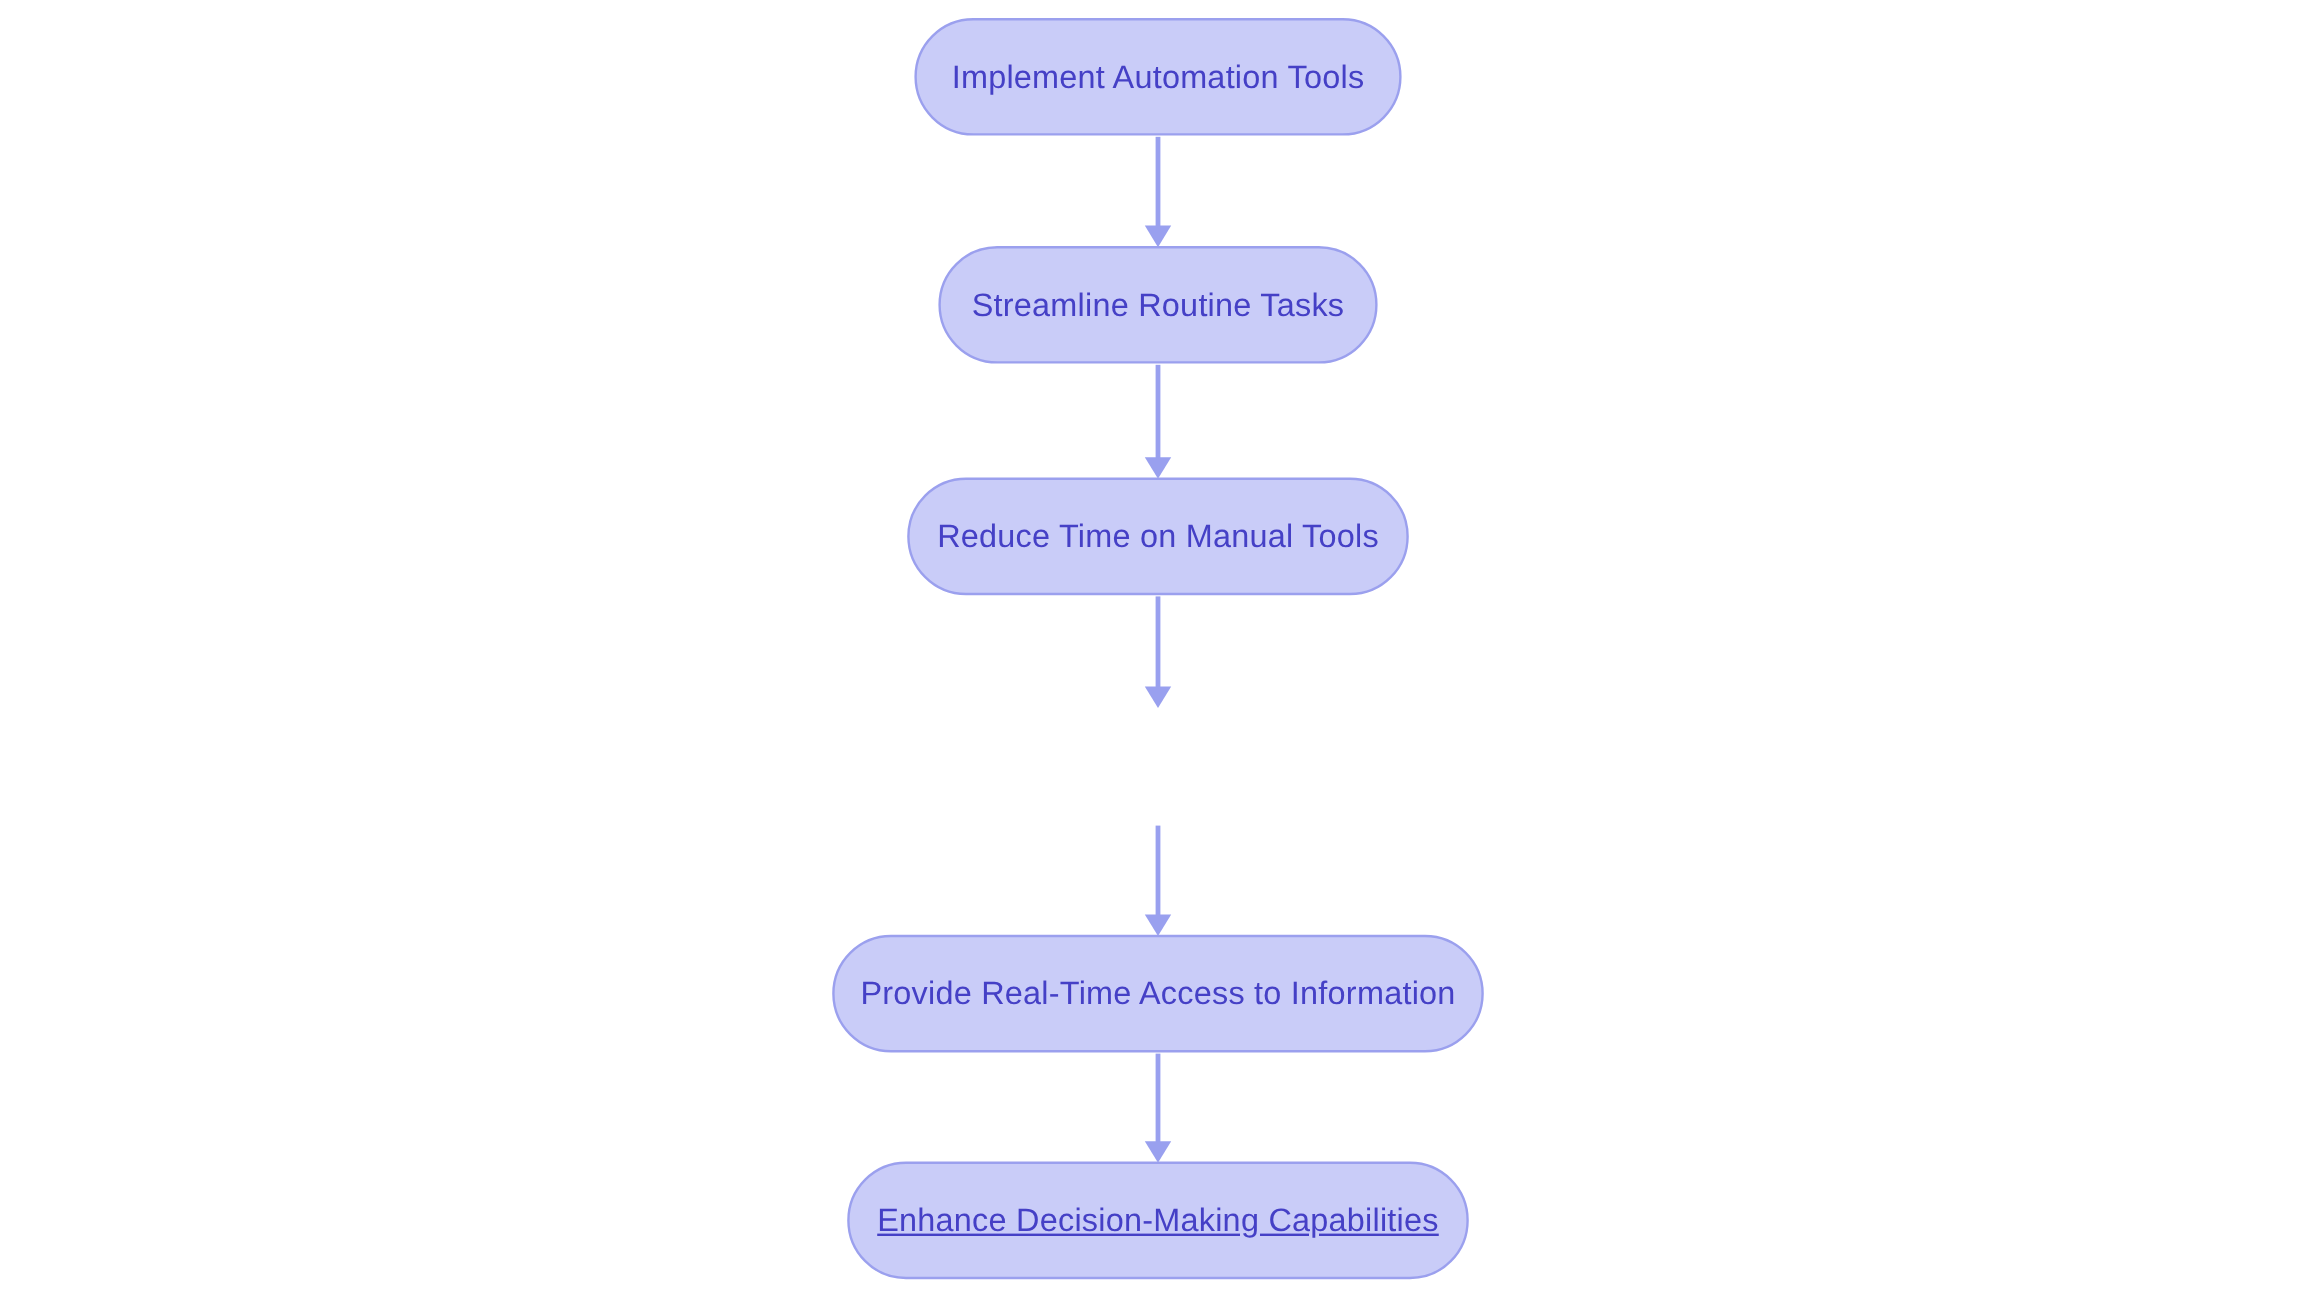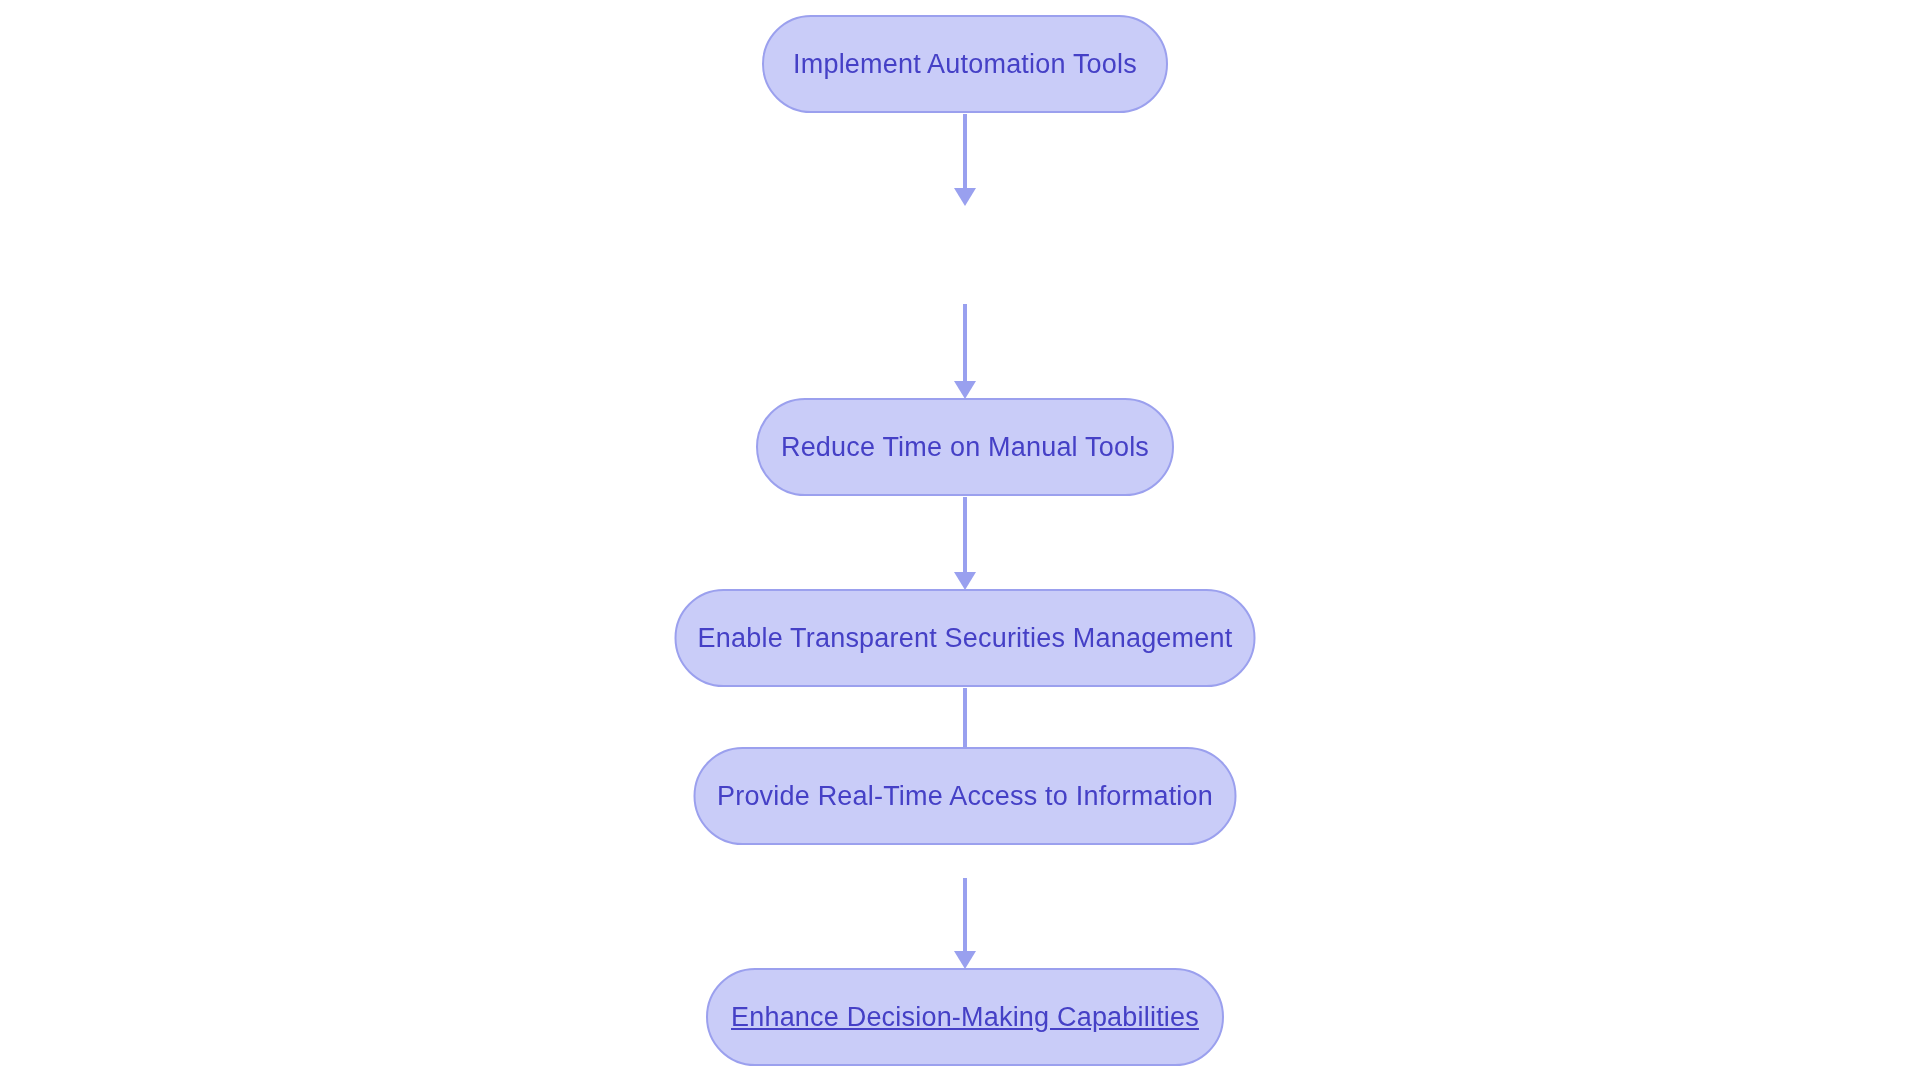--- a/index.html
+++ b/index.html
@@ -29,21 +29,21 @@
     justify-content: center;
     color: var(--node-text, #4540c6);
     font-size: 27px;
     letter-spacing: 0.2px;
     white-space: nowrap;
   }
   .n0 { top: 15px;  width: 406px; }
   .n1 { top: 205px; width: 366px; }
   .n2 { top: 398px; width: 418px; }
   .n3 { top: 589px; width: 581px; }
-  .n4 { top: 747px; width: 543px; }
+  .n4 { top: 779px; width: 543px; }
   .n5 { top: 968px; width: 518px; text-decoration: underline; }
 
   .arrow {
     position: absolute;
     left: 965px;
     transform: translateX(-50%);
     width: 24px;
   }
   .a0 { top: 114px; height: 92px; }
   .a1 { top: 304px; height: 95px; }
@@ -78,38 +78,38 @@
 
   <div class="node n0">
     <span>Implement Automation Tools</span>
   </div>
 
   <div class="arrow a0">
     <div class="shaft"></div>
     <div class="head"></div>
   </div>
 
+  <div class="node n1">
+    <span>Streamline Routine Tasks</span>
+  </div>
 
   <div class="arrow a1">
     <div class="shaft"></div>
     <div class="head"></div>
   </div>
 
   <div class="node n2">
     <span>Reduce Time on Manual Tools</span>
   </div>
 
   <div class="arrow a2">
     <div class="shaft"></div>
     <div class="head"></div>
   </div>
 
-  <div class="node n3">
-    <span>Enable Transparent Securities Management</span>
-  </div>
 
   <div class="arrow a3">
     <div class="shaft"></div>
     <div class="head"></div>
   </div>
 
   <div class="node n4">
     <span>Provide Real-Time Access to Information</span>
   </div>
 

